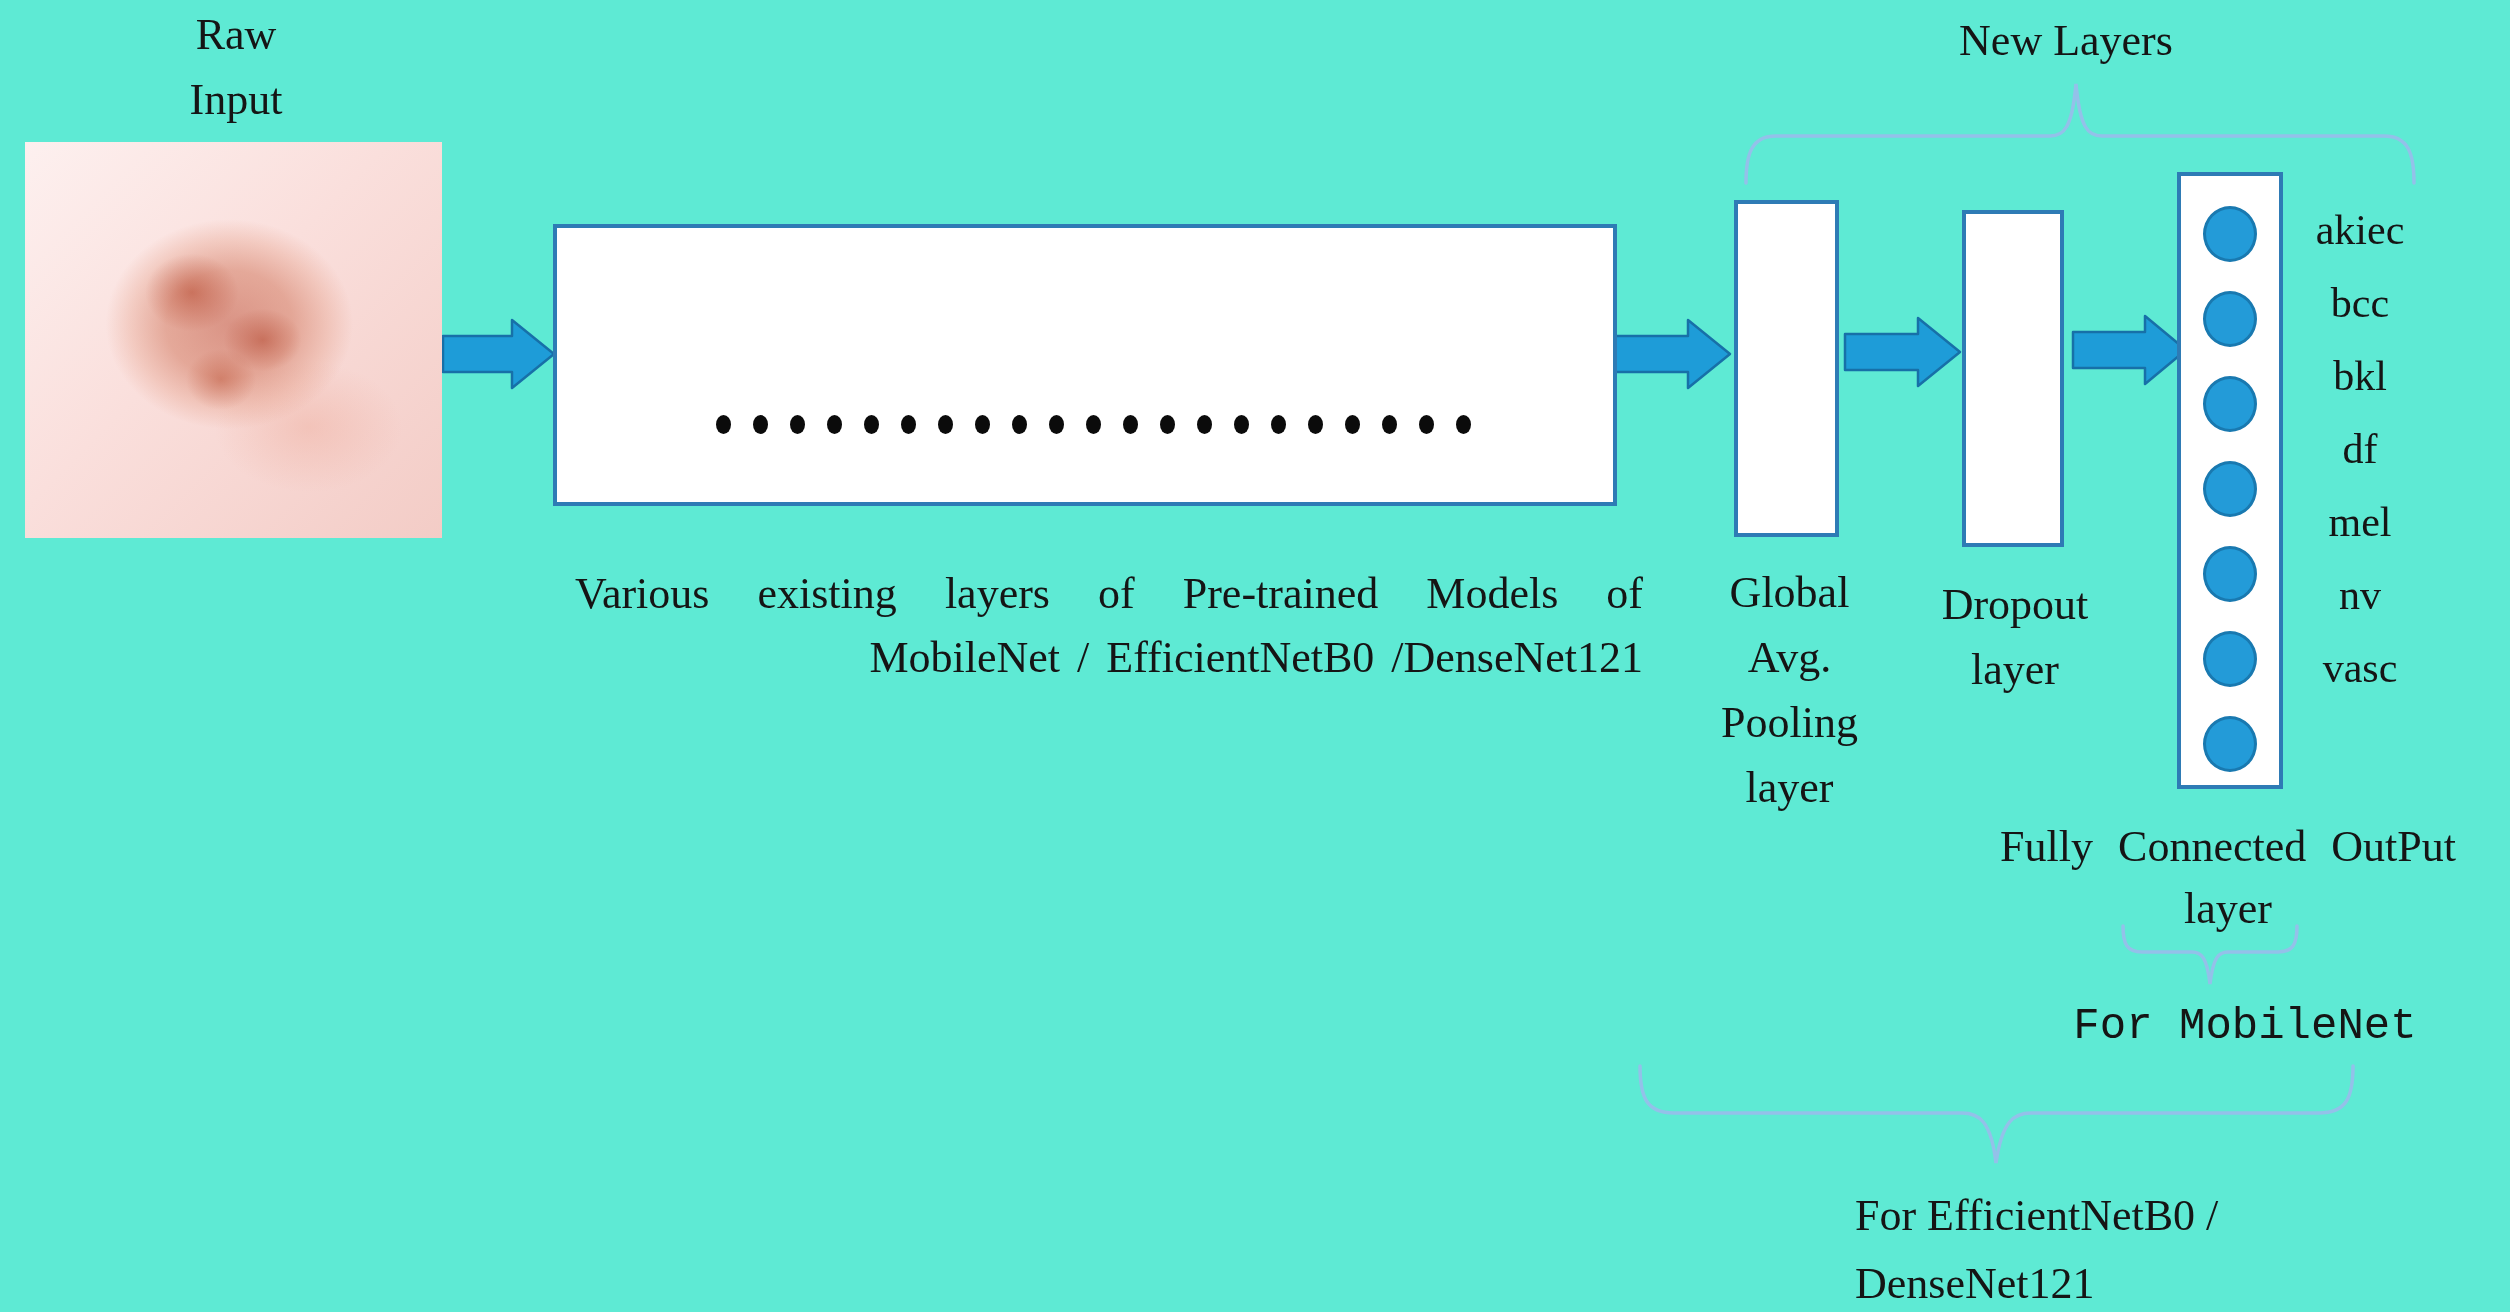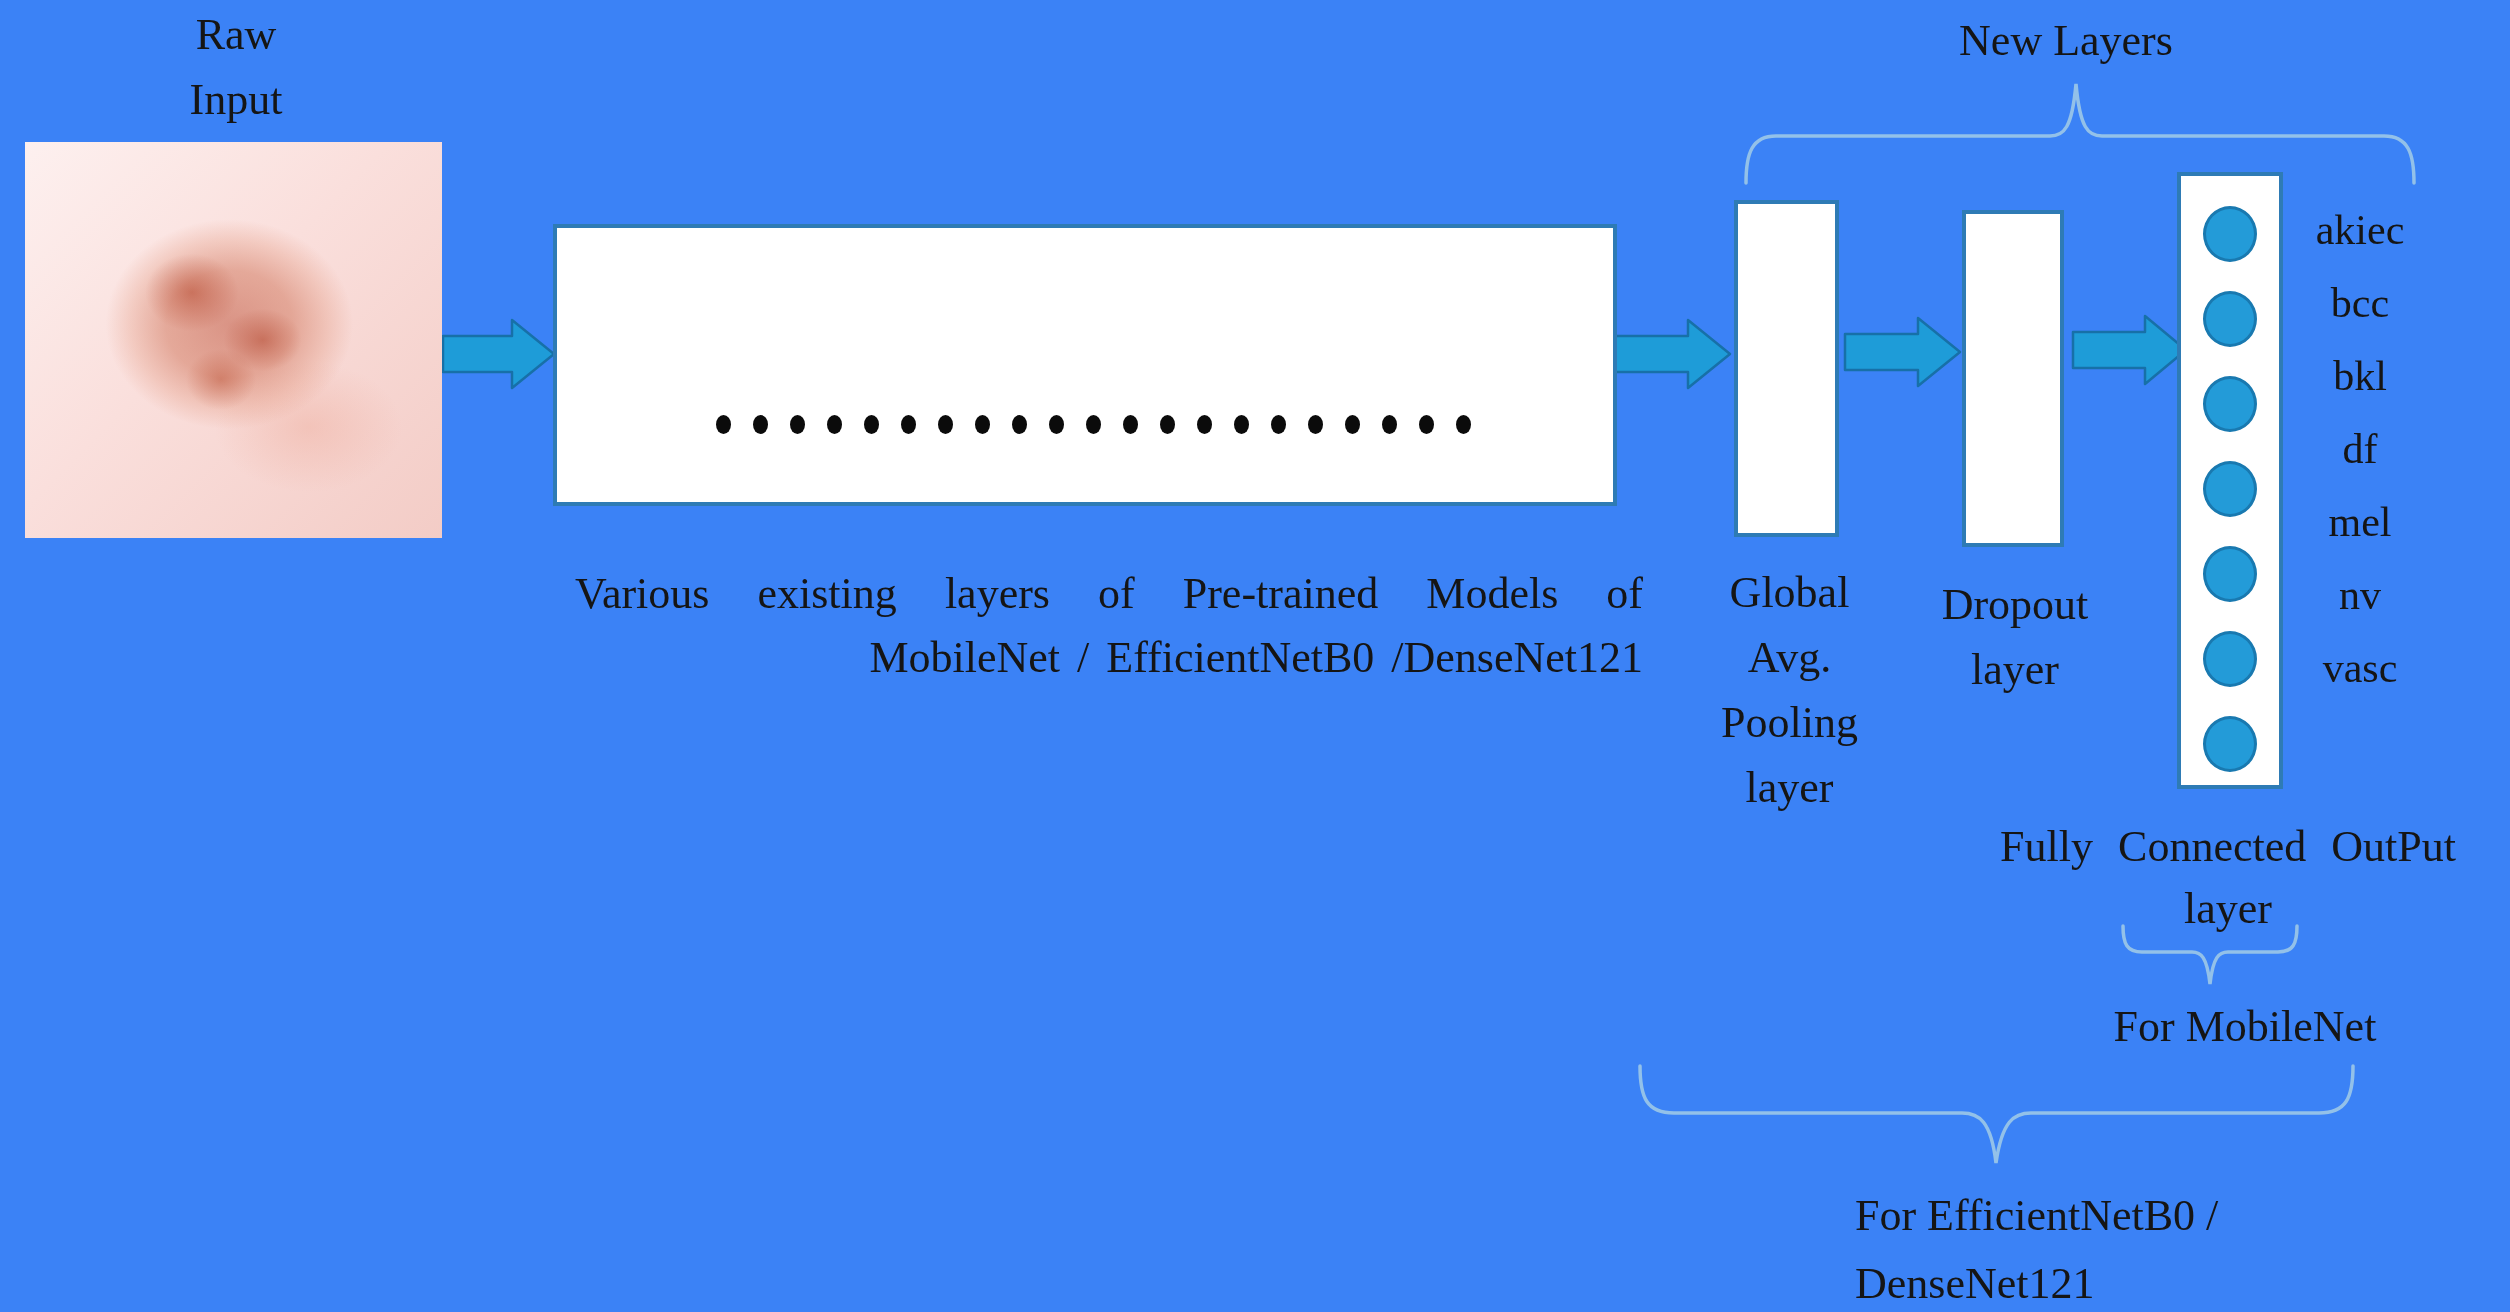--- a/index.html
+++ b/index.html
@@ -1,17 +1,17 @@
 <!DOCTYPE html>
 <html style="--arrow-fill: #1E9CD8; --arrow-stroke: #1770A8; --box-border: #2E7BB5; --node-fill: #239BD8; --node-border: #1979B0; --brace: #93C1E9; --text: #151515;"><head>
 <meta charset="utf-8">
 <style>
   html,body{margin:0;padding:0;background:#ffffff;}
   .canvas{
-    position:relative;width:2510px;height:1312px;background:#3b82f6;overflow:hidden;
+    position:relative;width:2510px;height:1312px;background:#5eead4;overflow:hidden;
     font-family:"Liberation Serif","DejaVu Serif",serif;color:var(--text,#151515);
   }
   .overlay{position:absolute;left:0;top:0;width:2510px;height:1312px;pointer-events:none;}
   .arrow{fill:var(--arrow-fill);stroke:var(--arrow-stroke);stroke-width:2.5;stroke-linejoin:round;}
   .brace{fill:none;stroke:var(--brace);stroke-width:3.5;stroke-linecap:round;}
   .label{position:absolute;font-size:44px;line-height:65px;white-space:nowrap;}
   .center{text-align:center;}
   .box{position:absolute;background:#fff;border:4px solid var(--box-border);box-sizing:border-box;}
 
   .raw-input{left:86px;top:2px;width:300px;}
@@ -40,21 +40,21 @@
   .nodes{position:absolute;left:0;top:30px;width:98px;display:flex;flex-direction:column;align-items:center;gap:29px;}
   .node{width:54px;height:56px;border-radius:50%;background:var(--node-fill);border:3px solid var(--node-border);box-sizing:border-box;}
   .class-labels{position:absolute;left:2295px;top:202px;width:130px;display:flex;flex-direction:column;gap:17px;}
   .class-label{height:56px;line-height:56px;font-size:42px;text-align:center;}
 
   .new-layers{left:1916px;top:8px;width:300px;}
   .gap-label{left:1702px;top:560px;width:175px;}
   .dropout-label{left:1925px;top:572px;width:180px;}
   .fc-label{left:1964px;top:816px;width:528px;line-height:62px;}
   .fc-label .l1{word-spacing:14px;}
-  .for-mobilenet{left:2070px;top:994px;width:350px;}
+  .for-mobilenet{left:2070px;top:994px;width:350px;font-family:Liberation Mono, monospace;}
   .for-efficientnet{left:1855px;top:1182px;width:480px;line-height:68px;}
 </style>
 </head>
 <body>
 
 <div class="canvas">
 
   <svg class="overlay" viewBox="0 0 2510 1312">
     <polygon class="arrow" points="443,336 512,336 512,320 554,354 512,388 512,372 443,372"></polygon>
     <polygon class="arrow" points="1615,336 1688,336 1688,320 1730,354 1688,388 1688,372 1615,372"></polygon>

